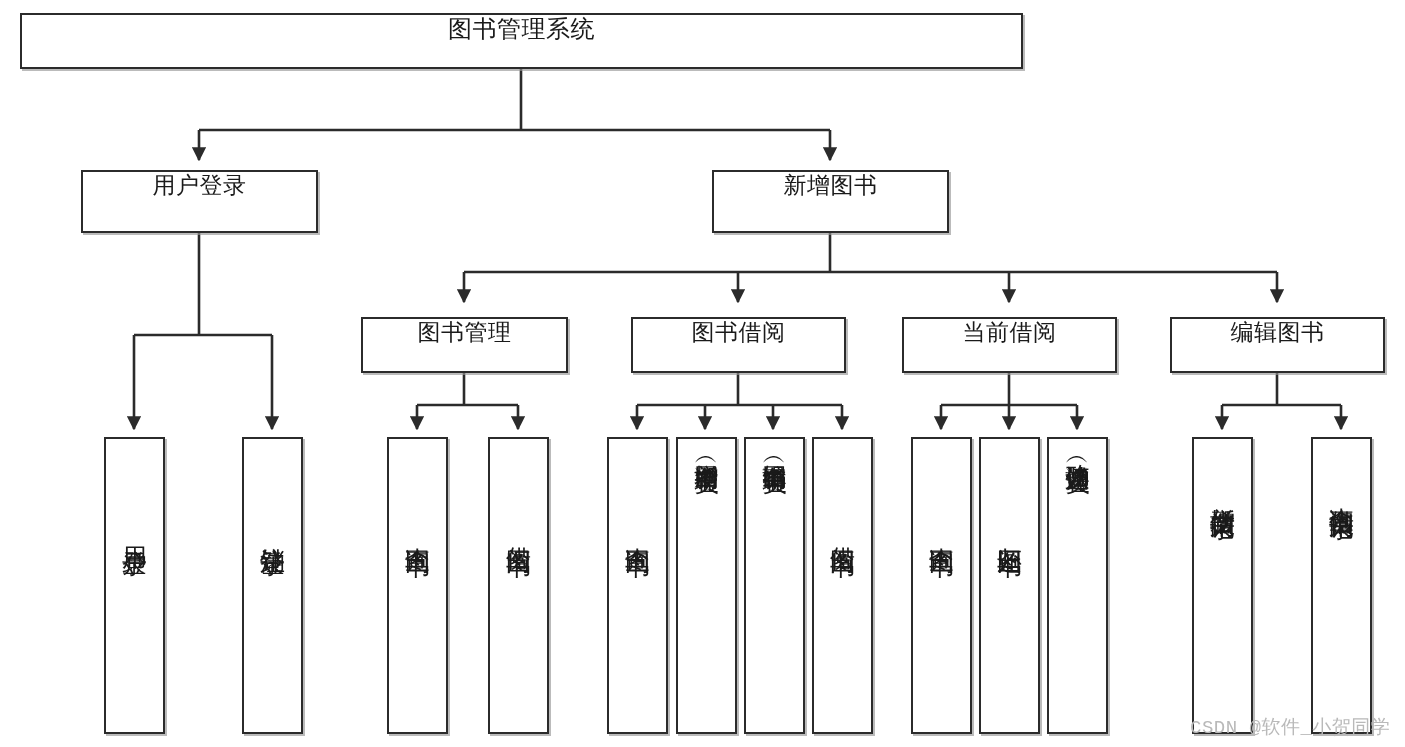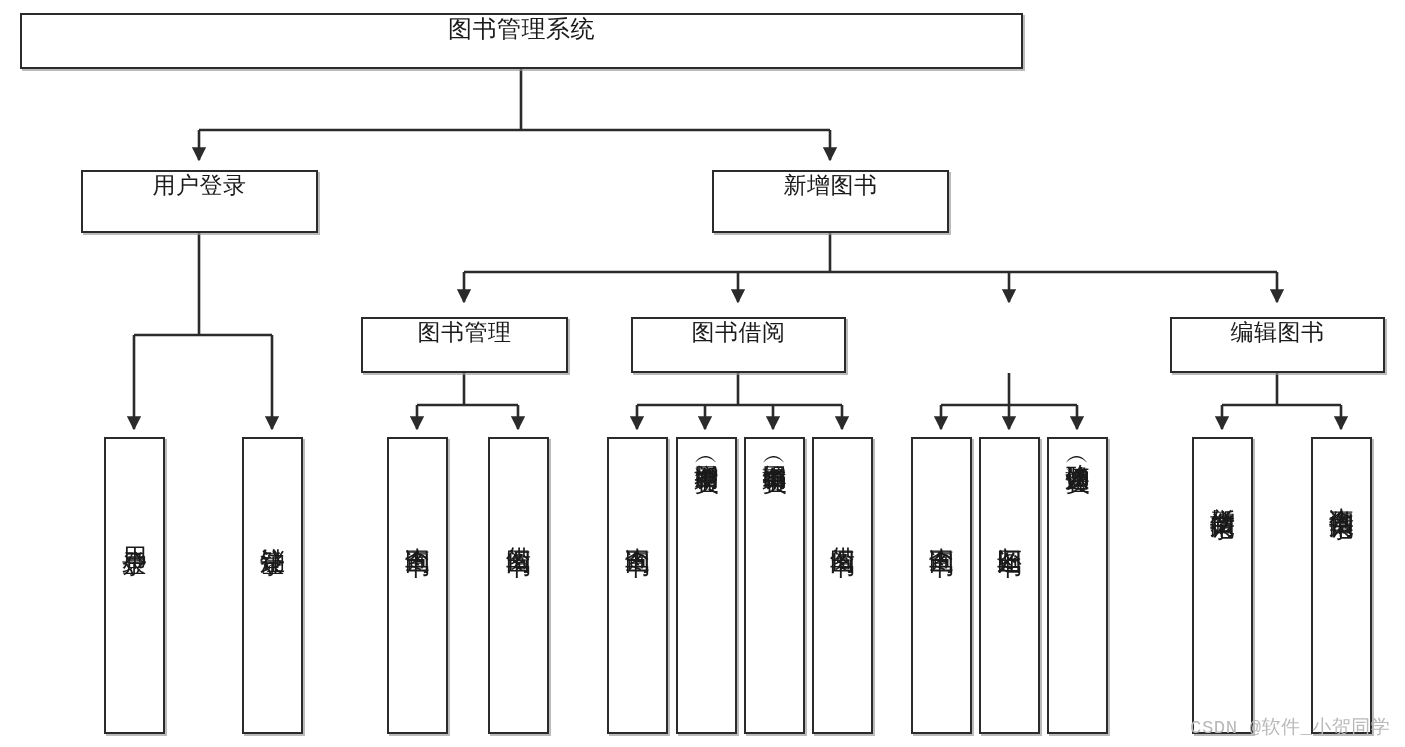--- a/index.html
+++ b/index.html
@@ -148,20 +148,23 @@
   <div class="node h shadowed" style="left:712px; top:170px; width:237px; height:63px;">
     <span class="node-label">新增图书</span>
   </div>
 
   <div class="node h shadowed" style="left:361px; top:317px; width:207px; height:56px;">
     <span class="node-label">图书管理</span>
   </div>
   <div class="node h shadowed" style="left:631px; top:317px; width:215px; height:56px;">
     <span class="node-label">图书借阅</span>
   </div>
+  <div class="node h shadowed" style="left:902px; top:317px; width:215px; height:56px;">
+    <span class="node-label">当前借阅</span>
+  </div>
   <div class="node h shadowed" style="left:1170px; top:317px; width:215px; height:56px;">
     <span class="node-label">编辑图书</span>
   </div>
 
   <div class="node v shadowed" style="left:104px; top:437px; width:61px; height:297px; padding-top:88px;">
     <span class="node-label">用户登录</span>
   </div>
   <div class="node v shadowed" style="left:242px; top:437px; width:61px; height:297px; padding-top:88px;">
     <span class="node-label">注销登录</span>
   </div>

